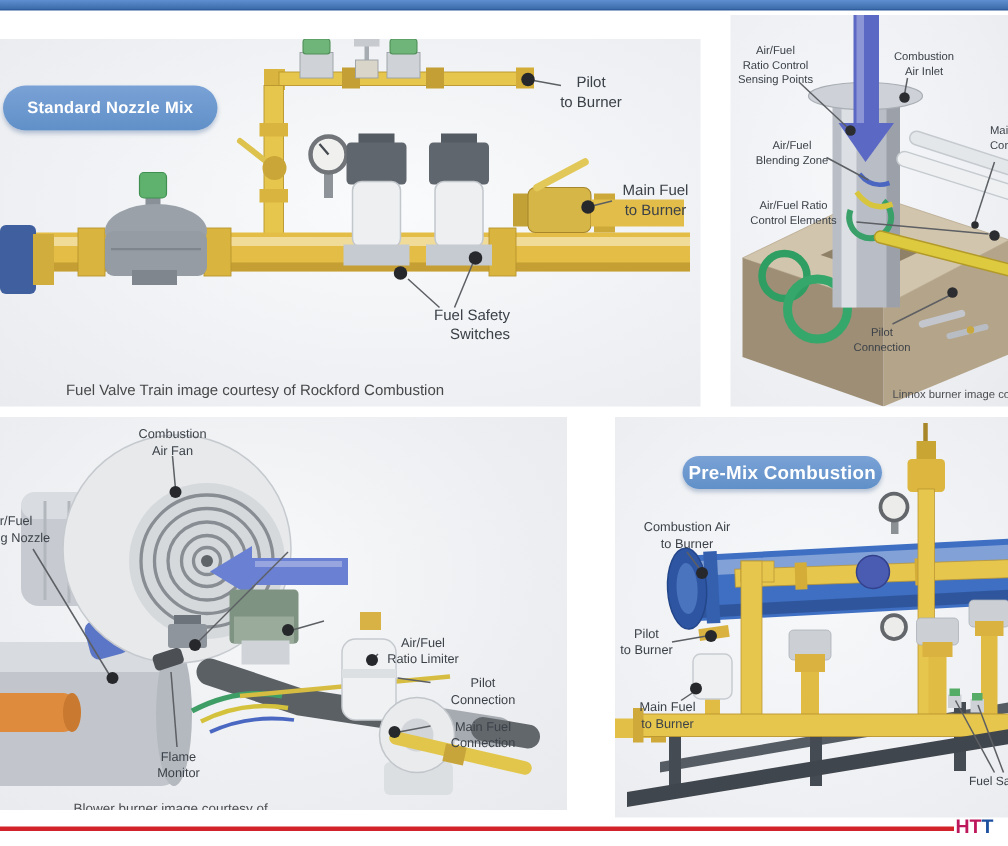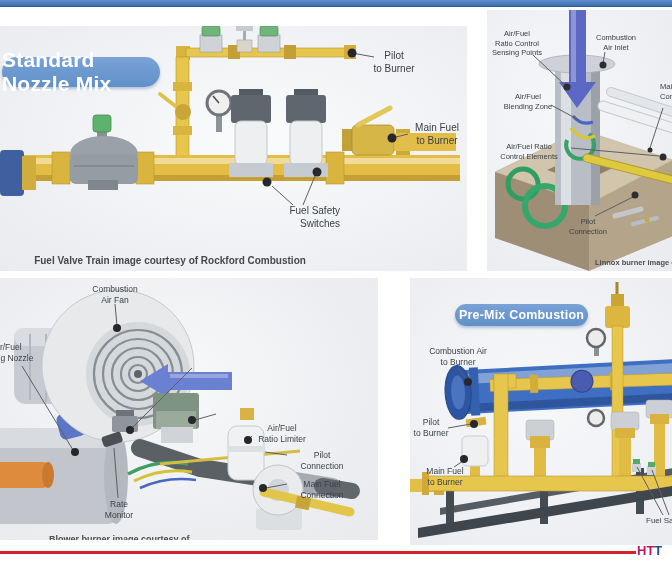--- a/index.html
+++ b/index.html
@@ -16,26 +16,26 @@
       background:radial-gradient(ellipse at 45% 40%, #f8f9fa 0%, #edeef1 65%, #e8eaed 100%);}
   #q4{left:385px;top:278px;width:287px;height:267px;
       background:radial-gradient(ellipse at 45% 45%, #f7f8fa 0%, #eef0f3 65%, #e9ebee 100%);margin-left:25px;}
   .art{position:absolute;left:0;top:0;}
   .lbl{position:absolute;white-space:pre-line;color:#3b4148;text-align:center;line-height:1.28;}
   #q1 .lbl{font-size:10px;}
   #q2 .lbl{font-size:7.5px;}
   #q3 .lbl{font-size:8.5px;}
   #q4 .lbl{font-size:8.5px;}
   .lbl.left{text-align:left;}
-  .cap{position:absolute;white-space:nowrap;color:#4b4d51;font-weight:bold;}
+  .cap{position:absolute;white-space:nowrap;color:#4b4d51;}
   .badge{position:absolute;display:flex;align-items:center;justify-content:center;
          color:#fff;font-weight:bold;letter-spacing:.2px;
          background:linear-gradient(#7aa2d6,#6090c8);
          box-shadow:0 2px 3px rgba(70,100,150,.35);}
-  #q1 .badge{left:2px;top:31px;width:158px;height:30px;border-radius:15px;font-size:21px;}
+  #q1 .badge{left:2px;top:31px;width:143px;height:30px;border-radius:15px;font-size:11px;}
   #q4 .badge{left:45px;top:26px;width:133px;height:22px;border-radius:11px;font-size:12.5px;}
   .redline{position:absolute;left:0;top:551px;width:636px;height:3px;background:#d2232a;}
   .logo{position:absolute;left:637px;top:544px;font-size:13px;font-weight:bold;line-height:1;}
   .logo .r{color:#be185d;}
   .logo .b{color:#1c4f9e;}
 </style>
 </head>
 <body>
 
 <div class="canvas">
@@ -210,21 +210,21 @@
       </g>
     </svg>
 
     <div class="lbl" style="left:-18px;top:19px;width:96px;">Air/Fuel
 Ratio Control
 Sensing Points</div>
     <div class="lbl" style="left:96px;top:23px;width:66px;">Combustion
 Air Inlet</div>
     <div class="lbl" style="left:0px;top:82px;width:82px;">Air/Fuel
 Blending Zone</div>
-    <div class="lbl" style="left:-10px;top:132px;width:104px;">Air/Fuel Ratio
+    <div class="lbl" style="left:-10px;top:122px;width:104px;">Air/Fuel Ratio
 Control Elements</div>
     <div class="lbl" style="left:72px;top:207px;width:58px;">Pilot
 Connection</div>
     <div class="lbl left" style="left:173px;top:72px;width:70px;">Main Fuel
 Connection</div>
     <div class="cap" style="left:108px;top:248px;font-size:7.5px;">Linnox burner image courtesy of</div>
   </div>
 
   <div class="panel" id="q3">
     <svg class="art" width="378" height="262" viewBox="0 0 378 262">
@@ -330,21 +330,21 @@
     <div class="lbl" style="left:75px;top:6px;width:80px;">Combustion
 Air Fan</div>
     <div class="lbl" style="left:-30px;top:64px;width:74px;">Air/Fuel
 Mixing Nozzle</div>
     <div class="lbl" style="left:240px;top:145px;width:84px;">Air/Fuel
 Ratio Limiter</div>
     <div class="lbl" style="left:286px;top:172px;width:72px;">Pilot
 Connection</div>
     <div class="lbl" style="left:286px;top:201px;width:72px;">Main Fuel
 Connection</div>
-    <div class="lbl" style="left:83px;top:221px;width:72px;">Rate
+    <div class="lbl" style="left:83px;top:221px;width:72px;">Flame
 Monitor</div>
     <div class="cap" style="left:49px;top:256px;width:310px;text-align:left;font-size:9px;">Blower burner image courtesy of</div>
   </div>
 
   <div class="panel" id="q4">
     <svg class="art" width="287" height="267" viewBox="0 0 287 267">
 
       <g>
         <polygon points="30,230 287,186 287,193 30,237" fill="#565c64"></polygon>
         <rect x="36" y="212" width="8" height="42" fill="#454b52"></rect>

